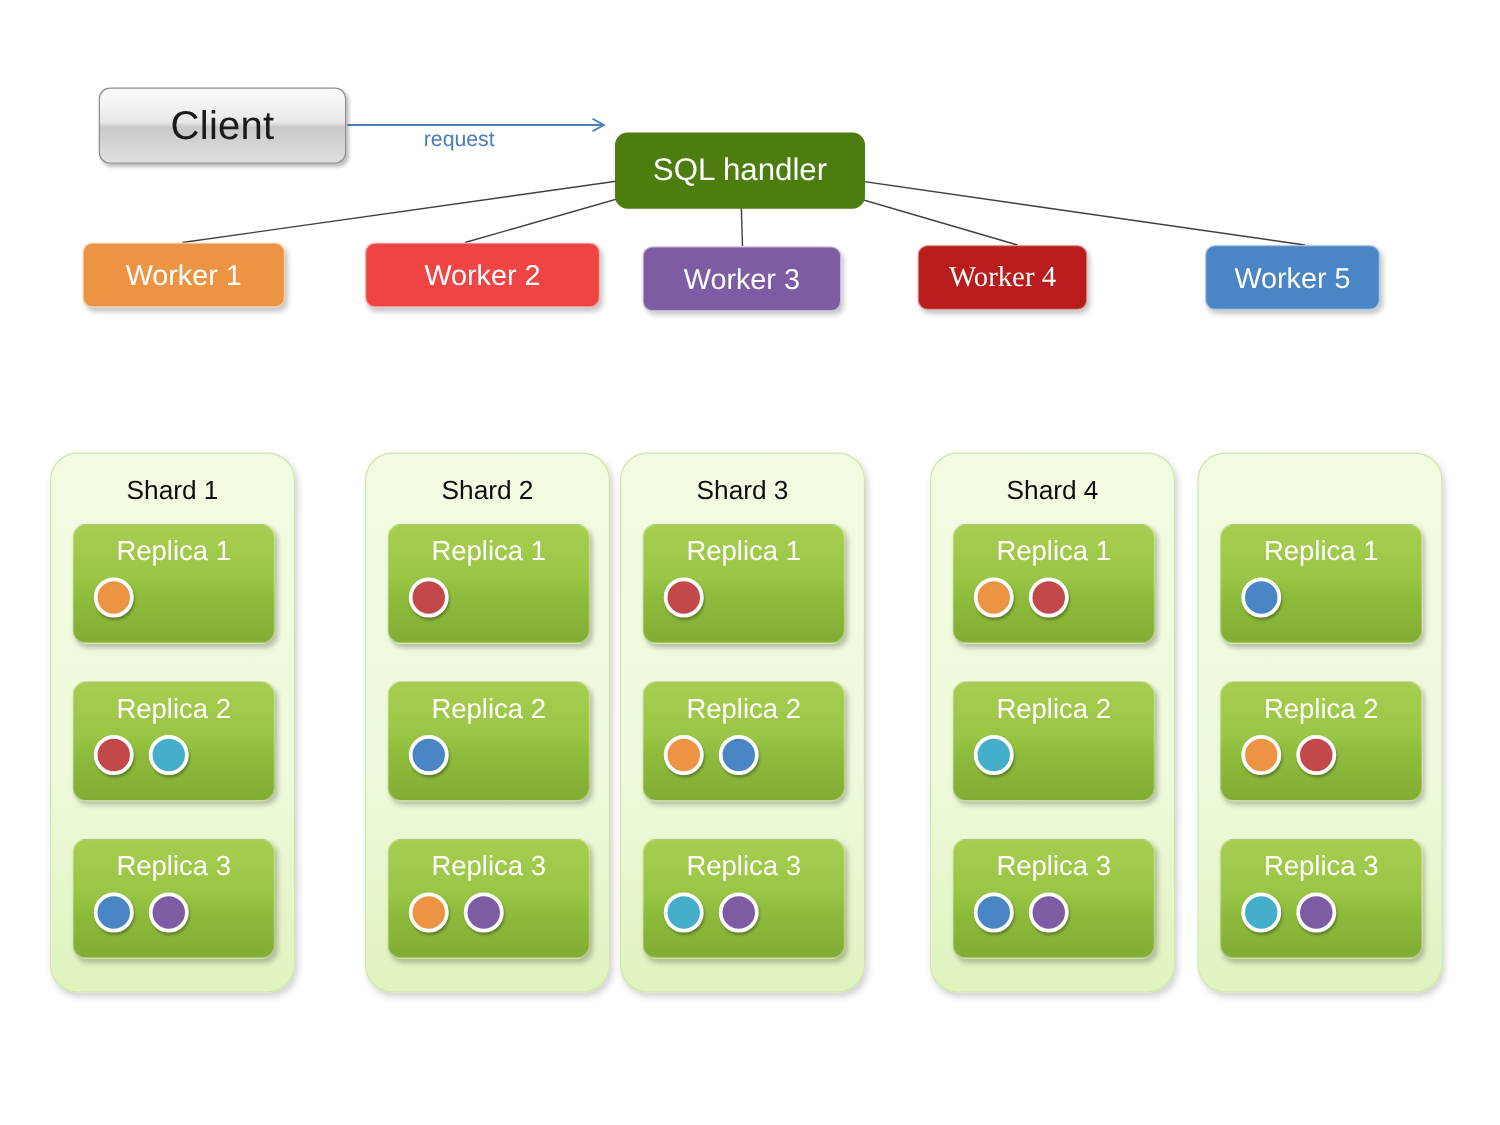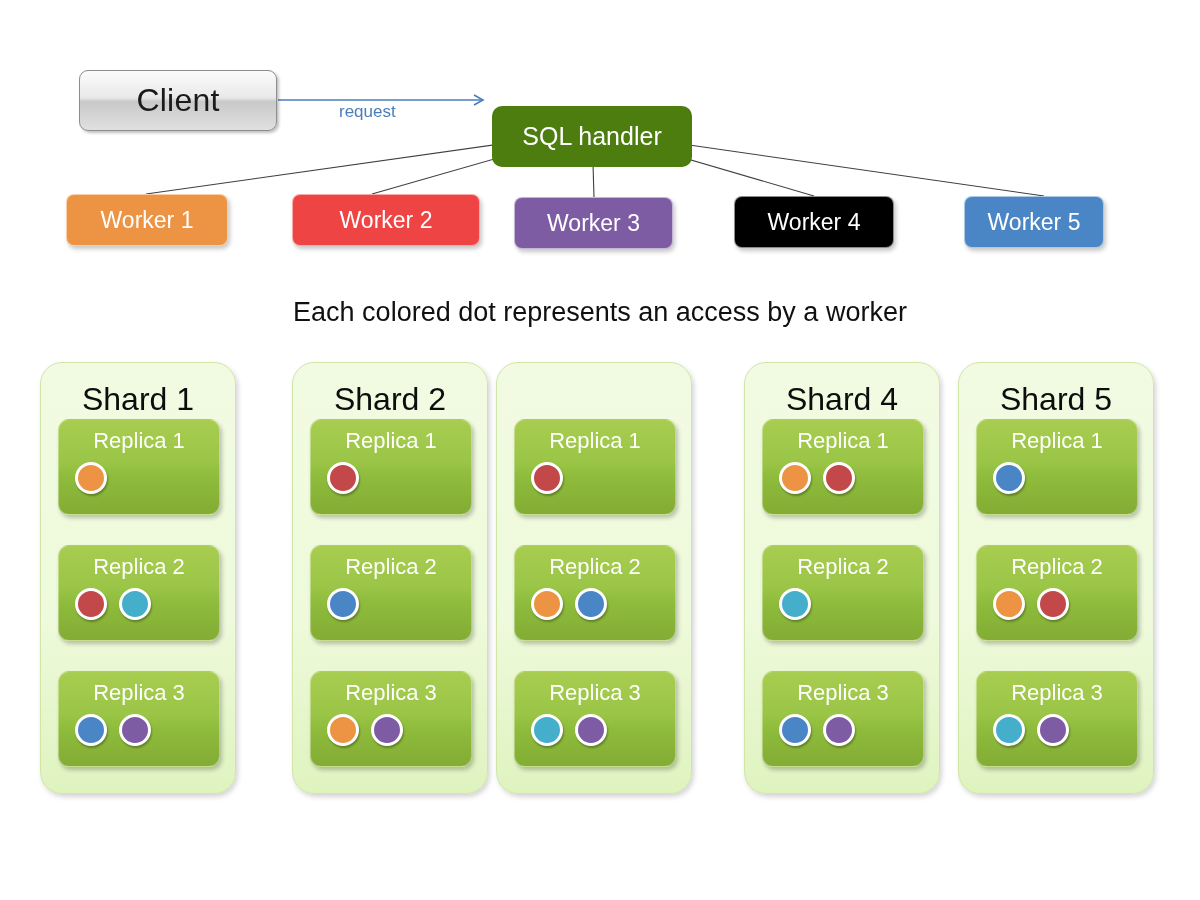--- a/index.html
+++ b/index.html
@@ -103,21 +103,21 @@
     background: linear-gradient(to bottom, #f2fbe2 0%, #eefadb 60%, #dff3bf 100%);
     border: 1px solid #cfe6a6;
     box-shadow: 2px 3px 5px rgba(0,0,0,0.17);
     box-sizing: border-box;
   }
   .shard-title {
     position: absolute;
     top: 18px;
     left: 0; right: 0;
     text-align: center;
-    font-size: 32px;
+    font-size: 21px;
     color: #0d0d0d;
   }
   .replica {
     position: absolute;
     left: 17px;
     width: 162px;
     height: 96px;
     border-radius: 11px;
     background: linear-gradient(to bottom, #a8cd50 0%, #9ac546 45%, #8fbc3c 60%, #82ac34 100%);
     box-shadow: 2px 3px 4px rgba(0,0,0,0.23);
@@ -191,29 +191,28 @@
   <div id="workers-layer">
       <div class="worker" style="left: 66px; top: 194px; width: 162px; background: rgb(237, 148, 68);">
         <span class="worker-label">Worker 1</span>
       </div>
       <div class="worker" style="left: 292px; top: 194px; width: 188px; background: #ef4444;">
         <span class="worker-label">Worker 2</span>
       </div>
       <div class="worker" style="left: 514px; top: 197px; width: 159px; background: rgb(126, 92, 164);">
         <span class="worker-label">Worker 3</span>
       </div>
-      <div class="worker" style="left: 734px; top: 196px; width: 160px; background: #000000;">
+      <div class="worker" style="left: 734px; top: 196px; width: 136px; background: #b91c1c; font-family: Liberation Serif, serif;">
         <span class="worker-label">Worker 4</span>
       </div>
       <div class="worker" style="left: 964px; top: 196px; width: 140px; background: rgb(74, 134, 197);">
         <span class="worker-label">Worker 5</span>
       </div>
     </div>
 
-  <div class="caption">Each colored dot represents an access by a worker</div>
 
   <div id="shards-layer">
       <div class="shard" style="left: 40px;">
         <div class="shard-title">Shard 1</div>
         <div class="replica r1">
           <div class="replica-label">Replica 1</div>
           <div class="dots">
             <div class="dot" style="background: rgb(237, 148, 68);"></div>
           </div>
         </div>
@@ -248,20 +247,21 @@
         </div>
         <div class="replica r3">
           <div class="replica-label">Replica 3</div>
           <div class="dots">
             <div class="dot" style="background: rgb(237, 148, 68);"></div>
             <div class="dot" style="background: rgb(126, 92, 164);"></div>
           </div>
         </div>
       </div>
       <div class="shard" style="left: 496px;">
+        <div class="shard-title">Shard 3</div>
         <div class="replica r1">
           <div class="replica-label">Replica 1</div>
           <div class="dots">
             <div class="dot" style="background: rgb(194, 72, 74);"></div>
           </div>
         </div>
         <div class="replica r2">
           <div class="replica-label">Replica 2</div>
           <div class="dots">
             <div class="dot" style="background: rgb(237, 148, 68);"></div>
@@ -293,21 +293,20 @@
         </div>
         <div class="replica r3">
           <div class="replica-label">Replica 3</div>
           <div class="dots">
             <div class="dot" style="background: rgb(74, 134, 197);"></div>
             <div class="dot" style="background: rgb(126, 92, 164);"></div>
           </div>
         </div>
       </div>
       <div class="shard" style="left: 958px;">
-        <div class="shard-title">Shard 5</div>
         <div class="replica r1">
           <div class="replica-label">Replica 1</div>
           <div class="dots">
             <div class="dot" style="background: rgb(74, 134, 197);"></div>
           </div>
         </div>
         <div class="replica r2">
           <div class="replica-label">Replica 2</div>
           <div class="dots">
             <div class="dot" style="background: rgb(237, 148, 68);"></div>

